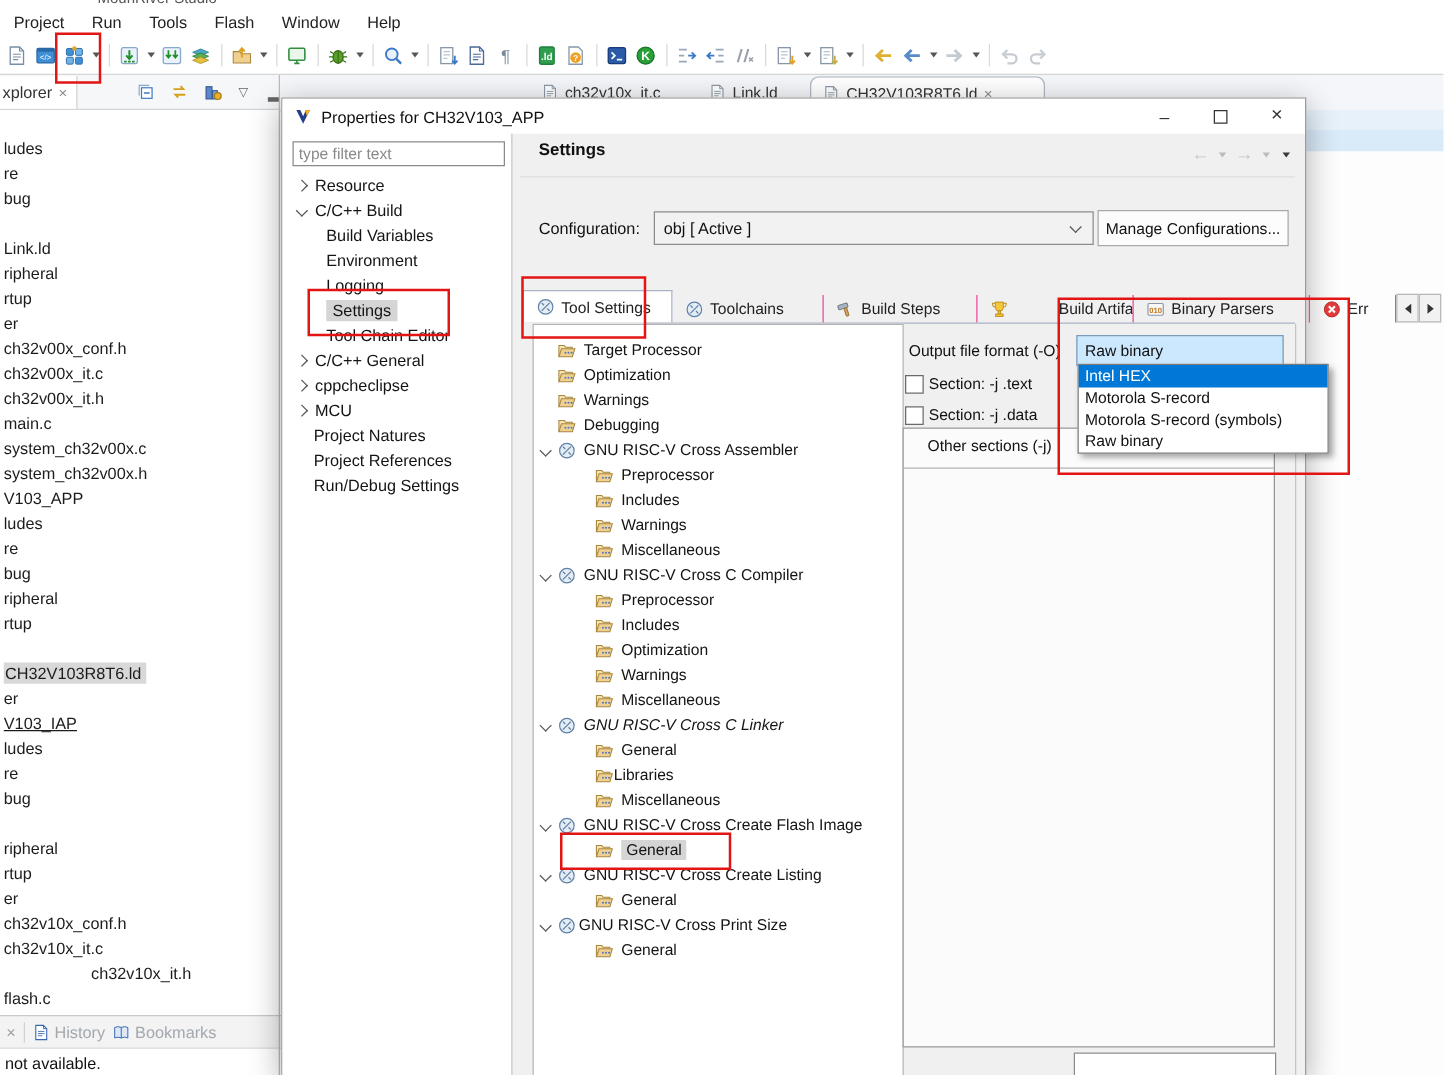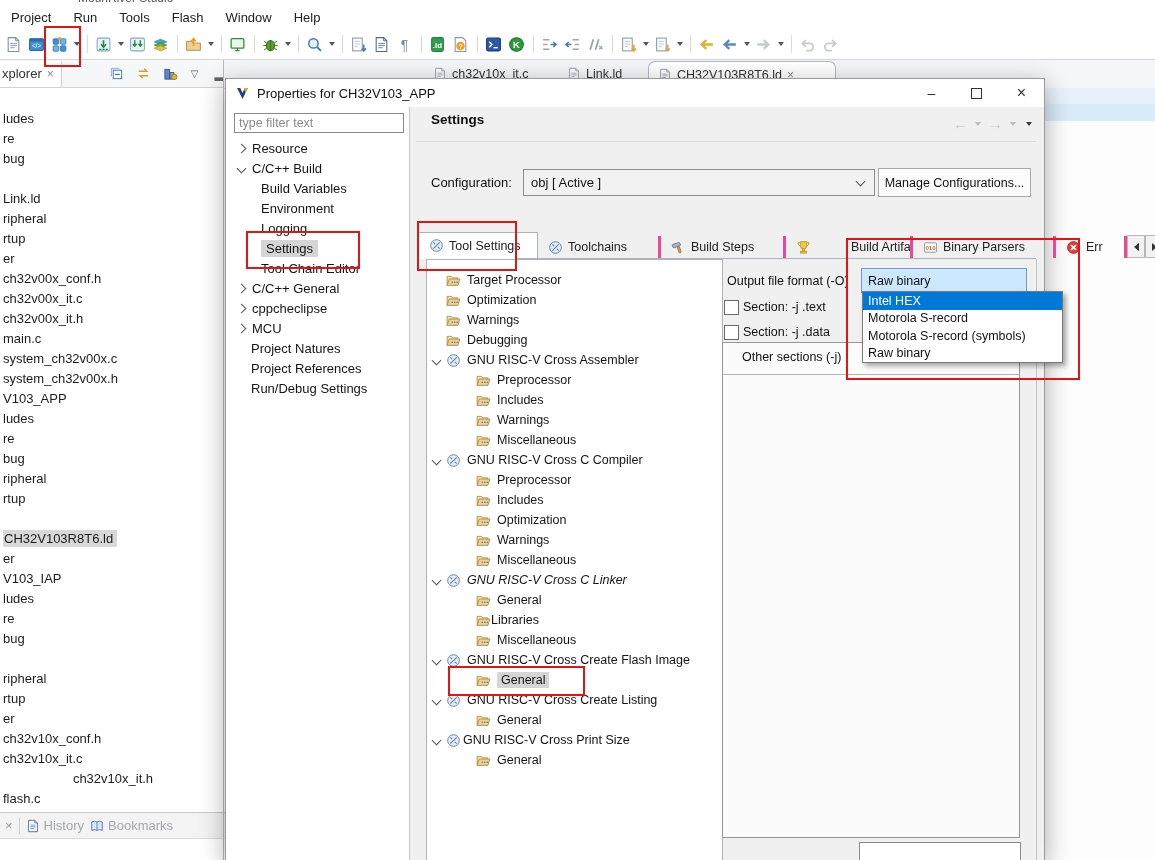--- a/index.html
+++ b/index.html
@@ -56,21 +56,21 @@
   .chev.right{transform:rotate(-45deg);}
   #dlg-sash{position:absolute;left:183px;top:28px;width:1px;bottom:0;background:#c8c8c8;}
   #dlg-header{position:absolute;left:205px;top:33px;font-size:13.5px;font-weight:bold;color:#111;}
   #dlg-nav-arrows{position:absolute;right:12px;top:36px;display:flex;align-items:center;gap:7px;color:#c2c6ca;font-size:15px;}
   #dlg-hline{position:absolute;left:190px;right:8px;top:62px;height:1px;background:#dddddd;}
   #cfg-label{position:absolute;left:205px;top:96px;font-size:13px;color:#111;}
   #cfg-combo{position:absolute;left:297px;top:90px;width:343px;height:25px;background:#f2f2f2;border:1px solid #8c8c8c;display:flex;align-items:center;font-size:13px;color:#111;padding-left:7px;}
   #cfg-combo .chev{margin-left:auto;margin-right:10px;border-color:#555;}
   #cfg-manage{position:absolute;left:652px;top:89px;width:151px;height:27px;background:#fcfcfc;border:1px solid #a8a8a8;display:flex;align-items:center;justify-content:center;font-size:12.5px;color:#111;}
   #dlg-tabbar{position:absolute;left:192px;top:154px;height:25px;display:flex;align-items:flex-end;}
-  .dtab{display:flex;align-items:center;gap:5px;padding:0 10px;font-size:12.5px;color:#222;height:22px;border-right:3px solid #ec4899;white-space:nowrap;overflow:hidden;}
+  .dtab{display:flex;align-items:center;gap:5px;padding:0 10px;font-size:12.5px;color:#222;height:22px;border-right:1px solid #ec4899;white-space:nowrap;overflow:hidden;}
   .dtab.active{background:#fff;border:1px solid #a9b3c3;border-bottom:none;height:25px;border-right:1px solid #a9b3c3;}
   #tab-underline{position:absolute;left:192px;top:179px;width:618px;height:1px;background:#a9b3c3;}
   #tab-underline-gap{position:absolute;left:192px;top:179px;width:98px;height:1px;background:#fff;}
   .scrollbtn{width:16px;height:21px;border:1px solid #b8b8b8;background:#f2f2f2;display:flex;align-items:center;justify-content:center;}
   .tri-l{width:0;height:0;border-top:4px solid transparent;border-bottom:4px solid transparent;border-right:5px solid #333;}
   .tri-r{width:0;height:0;border-top:4px solid transparent;border-bottom:4px solid transparent;border-left:5px solid #333;}
   #tool-tree{position:absolute;left:200px;top:180px;width:295px;height:601px;background:#fff;border:1px solid #b2b2b2;overflow:hidden;}
   .tt-row{position:absolute;height:20px;display:flex;align-items:center;font-size:12.5px;color:#141414;white-space:nowrap;}
   .tt-row .lbl.sel{background:#d5d5d5;padding:1px 4px;}
   #right-pane-border{position:absolute;left:810px;top:180px;width:1px;height:601px;background:#c4c4c4;}
@@ -550,21 +550,21 @@
       </div>
       <div class="file-row" style="top: 420px; width: 220px;">
         <span></span>
       </div>
       <div class="file-row" style="top: 440px; width: 220px;">
         <span class="sel">CH32V103R8T6.ld</span>
       </div>
       <div class="file-row" style="top: 460px; width: 220px;">
         <span>er</span>
       </div>
-      <div class="file-row" style="top: 480px; width: 220px;">
+      <div class="file-row" style="top: 480px; width: 220px; text-decoration: underline;">
         <span>V103_IAP</span>
       </div>
       <div class="file-row" style="top: 500px; width: 220px;">
         <span>ludes</span>
       </div>
       <div class="file-row" style="top: 520px; width: 220px;">
         <span>re</span>
       </div>
       <div class="file-row" style="top: 540px; width: 220px;">
         <span>bug</span>
@@ -603,20 +603,23 @@
         </svg>
         <span>History</span>
       </div>
       <div class="row" style="gap: 4px;">
         <svg class="ic14" viewBox="0 0 16 16" style="color: rgb(58, 104, 176);">
           <use href="#sym-book" xlink:href="#sym-book"></use>
         </svg>
         <span>Bookmarks</span>
       </div>
     </div>
+  <div class="abs" id="explorer-status">
+    <span>not available.</span>
+  </div>
   <div class="abs" id="explorer-divider"></div>
 
   <div class="abs" id="dialog">
     <div id="dlg-titlebar">
       <svg class="ic15" style="margin-left:9px">
           <use href="#sym-logo"></use>
         </svg>
       <span id="dlg-title">Properties for CH32V103_APP</span>
       <div id="dlg-winbtns">
         <div class="winbtn">–</div>

